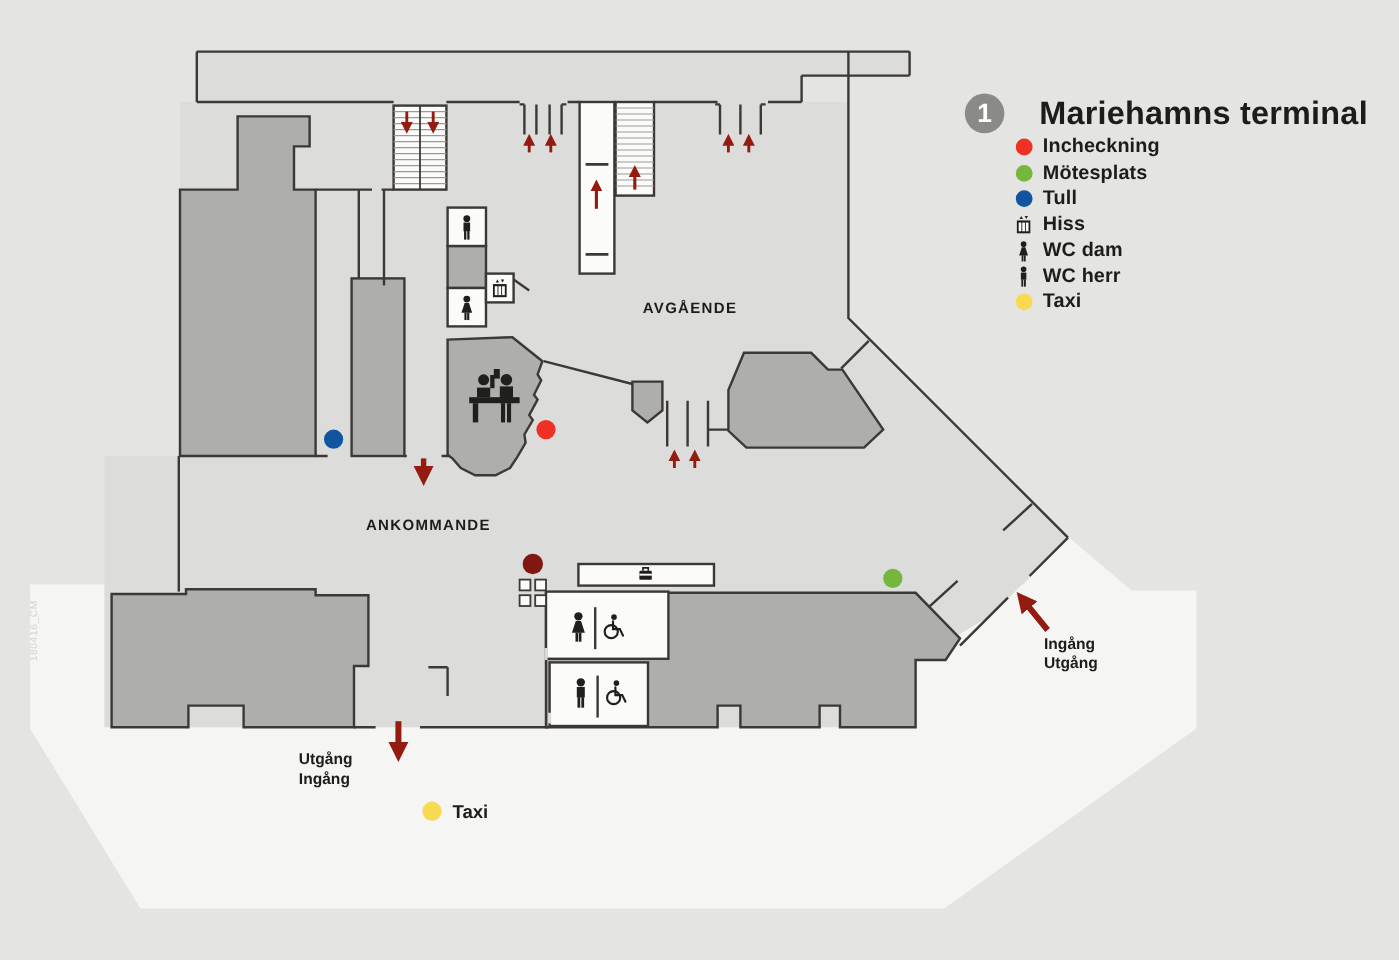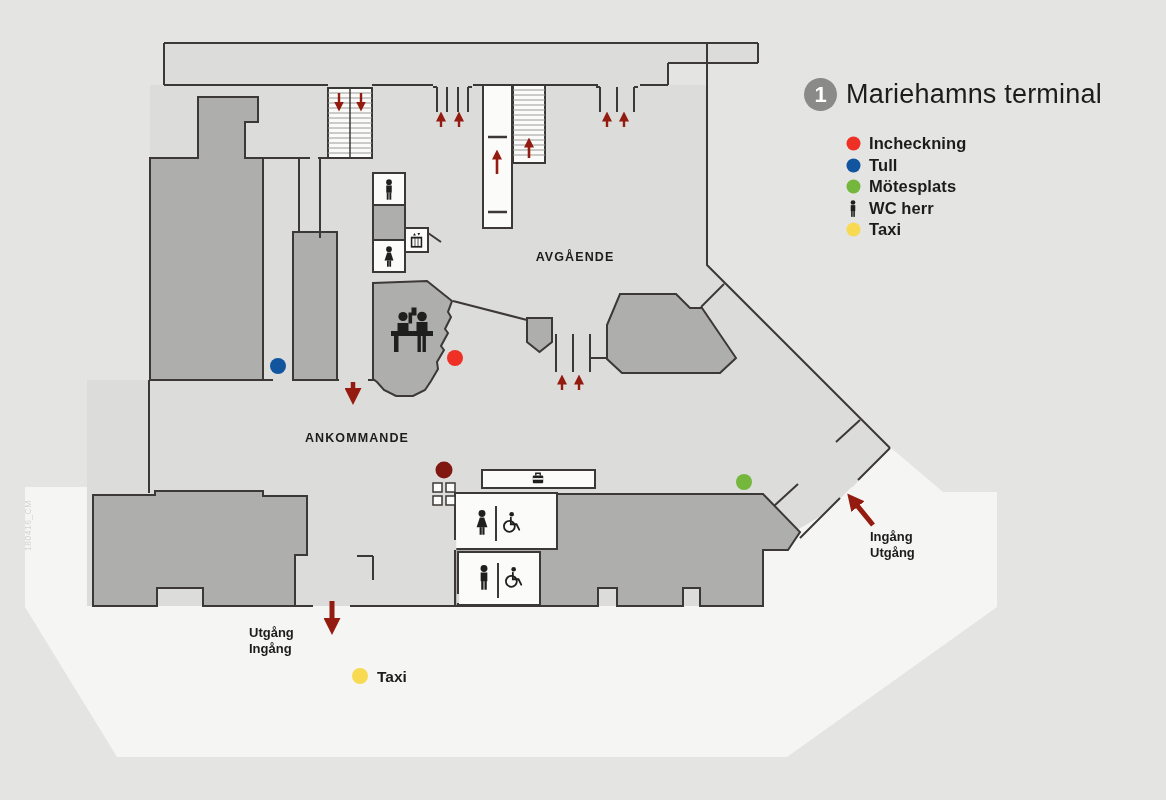--- a/index.html
+++ b/index.html
@@ -10,22 +10,22 @@
     color:#1c1c1a;
   }
   #map-svg{position:absolute;left:0;top:0;}
   .map-label{font-family:"Liberation Sans",sans-serif;font-weight:bold;fill:#1c1c1a;}
   #legend-block{position:absolute;left:804px;top:78px;width:350px;}
   #legend-title-row{display:flex;align-items:center;gap:9px;}
   #page-number-badge{
     width:33px;height:33px;border-radius:50%;background:#8a8a89;color:#ffffff;
     font-size:22px;font-weight:bold;display:flex;align-items:center;justify-content:center;flex:0 0 auto;
   }
-  #legend-title{font-size:27px;font-weight:normal;letter-spacing:.2px;white-space:nowrap;}
-  #legend-list{margin-top:22px;padding-left:41px;display:flex;flex-direction:column;}
+  #legend-title{font-size:27px;font-weight:bold;letter-spacing:.2px;white-space:nowrap;margin-left:20px;}
+  #legend-list{margin-top:1px;padding-left:41px;display:flex;flex-direction:column;}
   .legend-item{display:flex;align-items:center;gap:8px;height:21.5px;}
   .legend-marker{width:16px;height:18px;display:flex;align-items:center;justify-content:center;flex:0 0 auto;}
   .legend-label{font-size:16.5px;font-weight:bold;letter-spacing:.1px;white-space:nowrap;}
 </style>
 </head>
 <body>
 
 <svg id="map-svg" width="1166" height="800" viewBox="0 0 1166 800">
   <defs>
     <marker id="ah-s" viewBox="0 0 10 10" refX="6.5" refY="5" markerWidth="10" markerHeight="10" markerUnits="userSpaceOnUse" orient="auto">
@@ -230,38 +230,54 @@
             <circle cx="7.5" cy="7.5" r="7" fill="#ee3124"></circle>
           </svg>
       </span>
       <span class="legend-label">Incheckning</span>
     </div>
 
 
     <div class="legend-item">
       <span class="legend-marker">
         <svg width="15" height="15">
+            <circle cx="7.5" cy="7.5" r="7" fill="#74b73c"></circle>
+          </svg>
+      </span>
+      <span class="legend-label">Mötesplats</span>
+    </div>
+
+    <div class="legend-item">
+      <span class="legend-marker">
+        <svg width="15" height="15">
             <circle cx="7.5" cy="7.5" r="7" fill="#11559f"></circle>
           </svg>
       </span>
       <span class="legend-label">Tull</span>
     </div>
 
-    <div class="legend-item">
-      <span class="legend-marker">
-        <svg width="15" height="15">
-            <circle cx="7.5" cy="7.5" r="7" fill="#74b73c"></circle>
-          </svg>
-      </span>
-      <span class="legend-label">Mötesplats</span>
-    </div>
-
-
-
-
+
+    <div class="legend-item">
+      <span class="legend-marker">
+        <svg width="18" height="20" viewBox="-9 -11 18 20">
+            <use href="#sym-elevator" transform="scale(1.05)"></use>
+          </svg>
+      </span>
+      <span class="legend-label">Hiss</span>
+    </div>
+
+
+    <div class="legend-item">
+      <span class="legend-marker">
+        <svg width="18" height="22" viewBox="-9 -12 18 22">
+            <use href="#sym-woman" transform="scale(0.88)"></use>
+          </svg>
+      </span>
+      <span class="legend-label">WC dam</span>
+    </div>
 
     <div class="legend-item">
       <span class="legend-marker">
         <svg width="18" height="22" viewBox="-9 -12 18 22">
             <use href="#sym-man" transform="scale(0.88)"></use>
           </svg>
       </span>
       <span class="legend-label">WC herr</span>
     </div>
 

